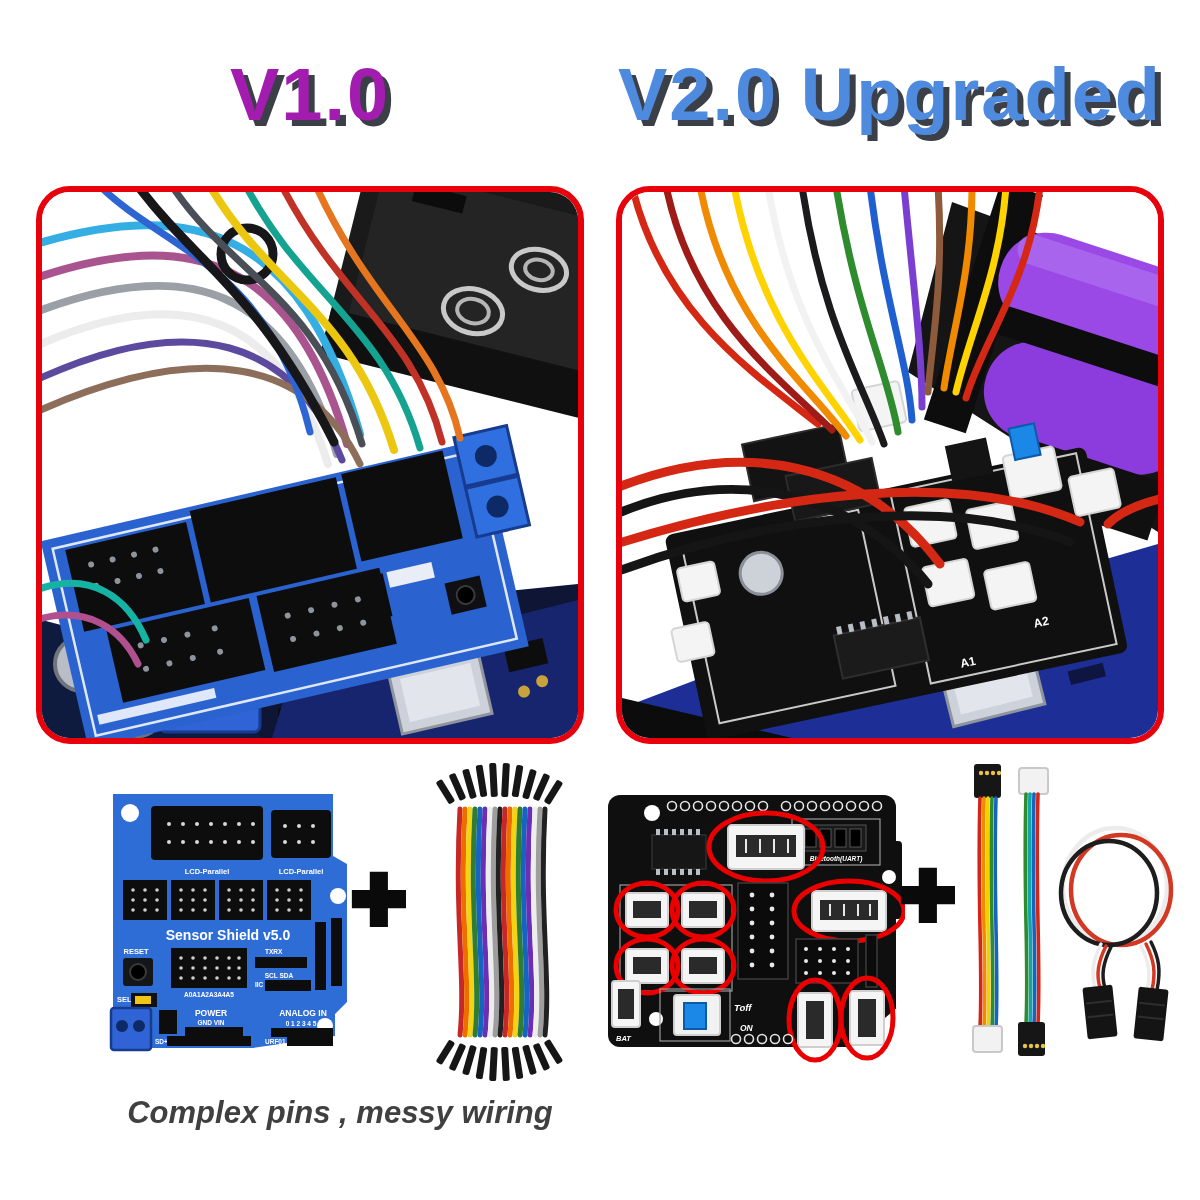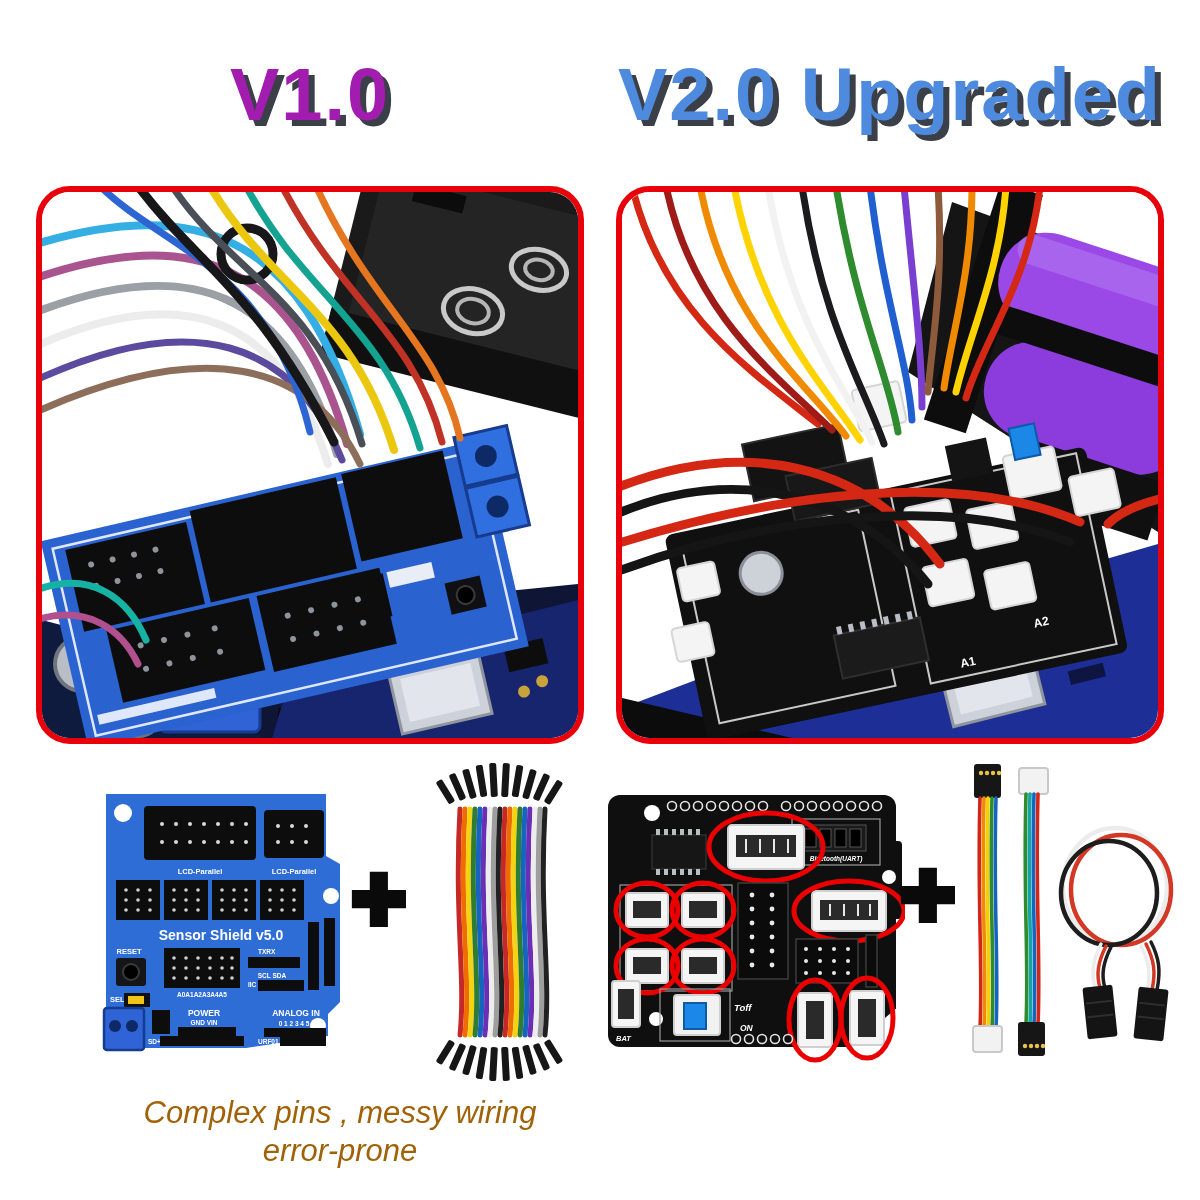--- a/index.html
+++ b/index.html
@@ -9,30 +9,30 @@
          text-align:center;text-shadow:6px 6px 0 #3b3f48;white-space:nowrap;}
   .title-v1{left:36px;width:548px;color:#a21caf;}
   .title-v2{left:616px;width:548px;color:#4e8ade;}
   .photo{position:absolute;top:186px;width:548px;height:558px;border:6px solid #e8000b;
          border-radius:34px;overflow:hidden;background:#fff;box-sizing:border-box;}
   .photo-v1{left:36px;}
   .photo-v2{left:616px;}
   .photo svg{display:block;width:100%;height:100%;}
   .img{position:absolute;}
   .img svg{display:block;width:100%;height:100%;}
-  .blue-shield{left:96px;top:786px;width:250px;height:268px;}
+  .blue-shield{left:103px;top:786px;width:250px;height:268px;}
   .rainbow{left:428px;top:757px;width:150px;height:330px;}
   .black-shield{left:600px;top:783px;width:305px;height:285px;font-style:italic;}
   .cables{left:955px;top:758px;width:240px;height:330px;}
   .plus{position:absolute;font-size:92px;font-weight:bold;color:#0a0a0a;
         -webkit-text-stroke:8px #0a0a0a;line-height:1;}
   .plus-1{left:352px;top:852px;}
   .plus-2{left:901px;top:848px;}
-  .caption{position:absolute;top:1094px;text-align:center;font-weight:normal;font-style:italic;
-           font-size:31px;color:#a16207;line-height:1.22;}
+  .caption{position:absolute;top:1094px;text-align:center;font-weight:bold;font-style:italic;
+           font-size:31px;color:#404040;line-height:1.22;}
   .caption-v1{left:40px;width:600px;}
   .caption-v2{left:616px;width:558px;}
   
   .sk{fill:#ffffff;font-family:"Liberation Sans",sans-serif;font-weight:bold;}
   .t6{font-size:6.5px;} .t7{font-size:7.5px;} .t8{font-size:8.5px;} .t9{font-size:9.5px;}
   .t13{font-size:14px;} .t12{font-size:12px;}
   .wire{fill:none;stroke-linecap:round;}
 </style>
 </head>
 <body>
@@ -649,18 +649,17 @@
           <rect x="181" y="230" width="30" height="52" rx="3" fill="#141414"></rect>
           <line x1="183" y1="246" x2="209" y2="246" stroke="#2e2e2e" stroke-width="2"></line>
           <line x1="183" y1="260" x2="209" y2="260" stroke="#2e2e2e" stroke-width="2"></line>
         </g>
       </g>
     </svg>
   </div>
 
   <div class="caption caption-v1">
     <div>Complex pins , messy wiring</div>
-    <div>error-prone</div>
   </div>
   <div class="caption caption-v2">
   </div>
 
 </div>
 
 </body></html>

